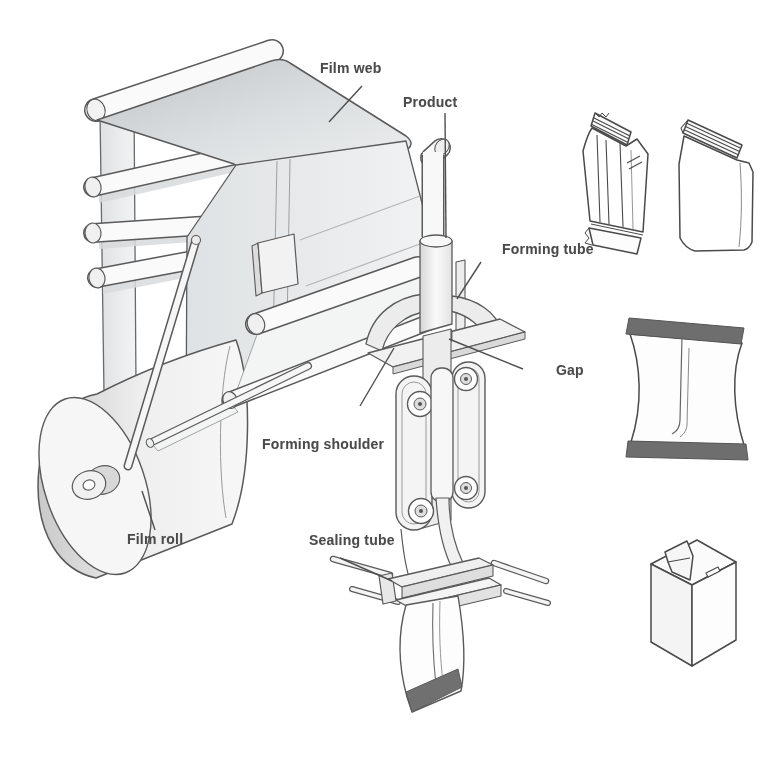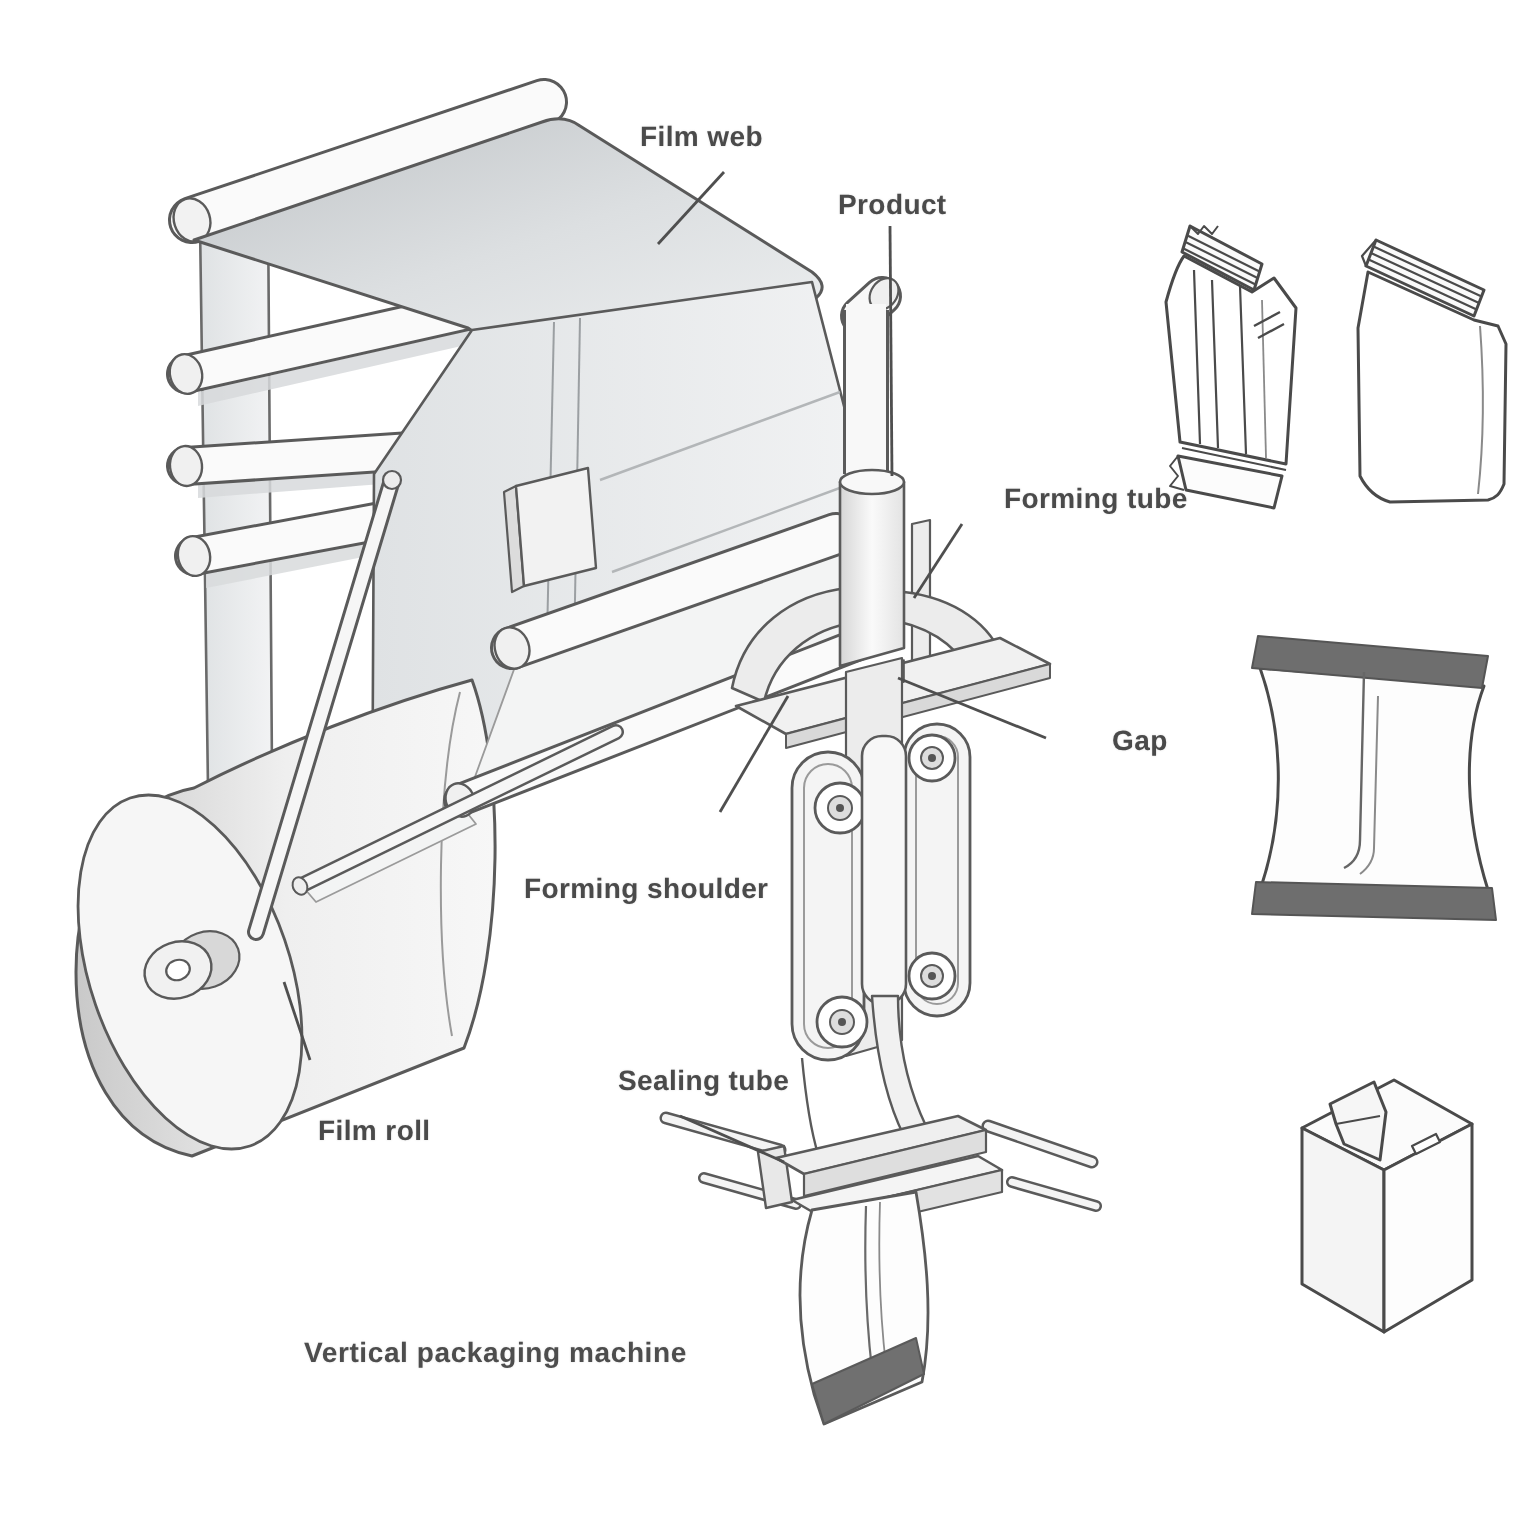--- a/index.html
+++ b/index.html
@@ -266,21 +266,20 @@
       <path d="M 651,564 L 692,585 L 692,666 L 651,642 Z" fill="#f4f4f4"></path>
       <path d="M 692,585 L 736,562 L 736,640 L 692,666 Z" fill="#fdfdfd"></path>
       <path d="M 665,552 L 687,541 L 693,556 L 690,580 L 672,572 L 668,562 Z" fill="#f6f6f6"></path>
       <path d="M 668,562 L 690,558" fill="none" stroke-width="1.1"></path>
       <path d="M 706,573 L 718,567 L 720,571 L 708,577 Z" fill="#ffffff" stroke-width="1.1"></path>
     </g>
   </g>
 </svg>
 
   <div class="label" style="left:320px;top:61px;">Film web</div>
-  <div class="label" style="left:419px;top:95px;">Product</div>
+  <div class="label" style="left:403px;top:95px;">Product</div>
   <div class="label" style="left:466px;top:242px;margin-left:36px;">Forming tube</div>
   <div class="label" style="left:556px;top:363px;">Gap</div>
   <div class="label" style="left:262px;top:407px;margin-top:30px;">Forming shoulder</div>
-  <div class="label" style="left:127px;top:558px;margin-left:32px;">Film roll</div>
+  <div class="label" style="left:127px;top:532px;">Film roll</div>
   <div class="label" style="left:309px;top:533px;">Sealing tube</div>
 
-  <div class="caption" style="left:152px;top:668px;">Vertical packaging machine</div>
 </div>
 
 </body></html>

